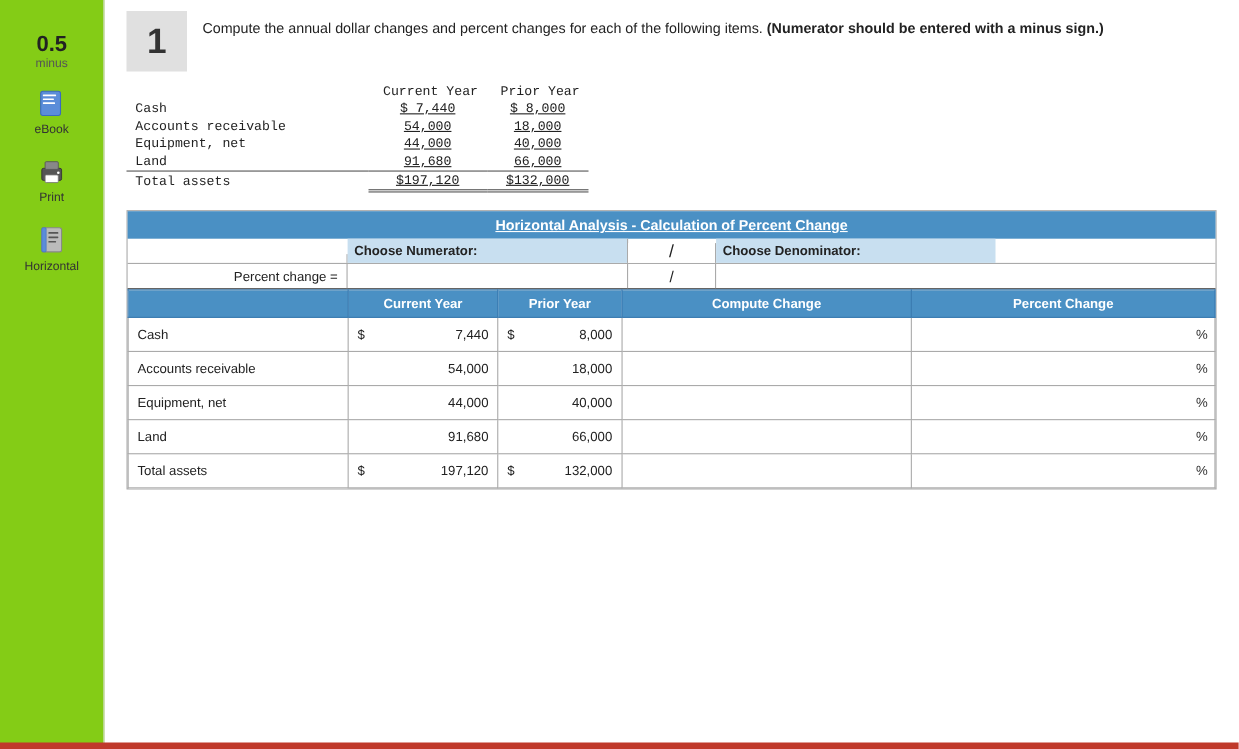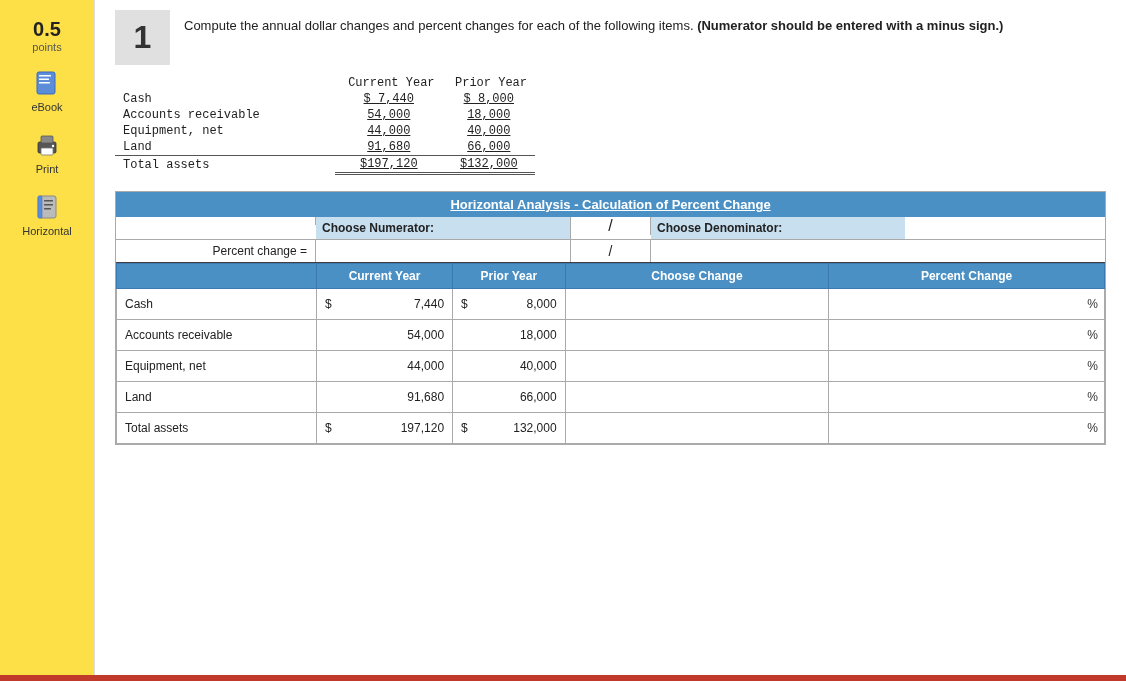--- a/index.html
+++ b/index.html
@@ -11,26 +11,26 @@
       width: 1126px;
       min-height: 681px;
     }
     .layout {
       display: flex;
       width: 1126px;
       min-height: 681px;
     }
     .sidebar {
       width: 95px;
-      background: #fde047;
+      background: #84cc16;
       border-right: 1px solid #ddd;
       display: flex;
       flex-direction: column;
       align-items: center;
-      padding-top: 10px;
+      padding-top: 21px;
       gap: 0;
     }
     .sidebar-score {
       text-align: center;
       padding: 8px 0 4px 0;
     }
     .sidebar-score .score-val {
       font-size: 20px;
       font-weight: bold;
       color: #222;
@@ -127,21 +127,21 @@
       background: #4a90c4;
       color: #fff;
       text-align: center;
       font-size: 13px;
       font-weight: bold;
       padding: 5px 0;
       text-decoration: underline;
     }
     .formula-row {
       display: flex;
-      align-items: flex-start;
+      align-items: flex-end;
       border-bottom: 1px solid #aaa;
     }
     .formula-label {
       width: 200px;
       text-align: right;
       padding: 4px 8px;
       font-size: 12px;
       display: flex;
       align-items: center;
       justify-content: flex-end;
@@ -305,21 +305,21 @@
     }
   </style>
 </head>
 <body>
 
 <div class="layout">
 
   <div class="sidebar">
     <div class="sidebar-score">
       <div class="score-val">0.5</div>
-      <div class="score-label">points</div>
+      <div class="score-label">minus</div>
     </div>
     <div class="sidebar-item">
       <div class="icon-box">
         <svg width="28" height="28" viewBox="0 0 28 28" fill="none">
           <rect x="4" y="3" width="18" height="22" rx="2" fill="#5b8dd9" stroke="#3a6abf" stroke-width="1"></rect>
           <rect x="6" y="6" width="12" height="1.5" rx="0.5" fill="#fff"></rect>
           <rect x="6" y="9.5" width="10" height="1.5" rx="0.5" fill="#fff"></rect>
           <rect x="6" y="13" width="11" height="1.5" rx="0.5" fill="#fff"></rect>
         </svg>
       </div>
@@ -430,21 +430,21 @@
         </div>
         <div class="pct-remainder"></div>
       </div>
 
       <table class="data-table">
         <thead>
           <tr>
             <th class="left" style="width:200px;"></th>
             <th>Current Year</th>
             <th>Prior Year</th>
-            <th>Choose Change</th>
+            <th>Compute Change</th>
             <th>Percent Change</th>
           </tr>
         </thead>
         <tbody id="data-table-body">
         <tr>
               <td class="row-label">Cash</td>
               <td class="num" style="text-align: right;"><span style="float: left;">$  </span>7,440</td>
               <td class="num" style="text-align: right;"><span style="float: left;">$  </span>8,000</td>
               <td class="input-cell"><input type="text" style=""></td>
               <td class="pct-cell" style="position: relative;"><input type="text" style=""><span class="pct-sign">%</span></td>

